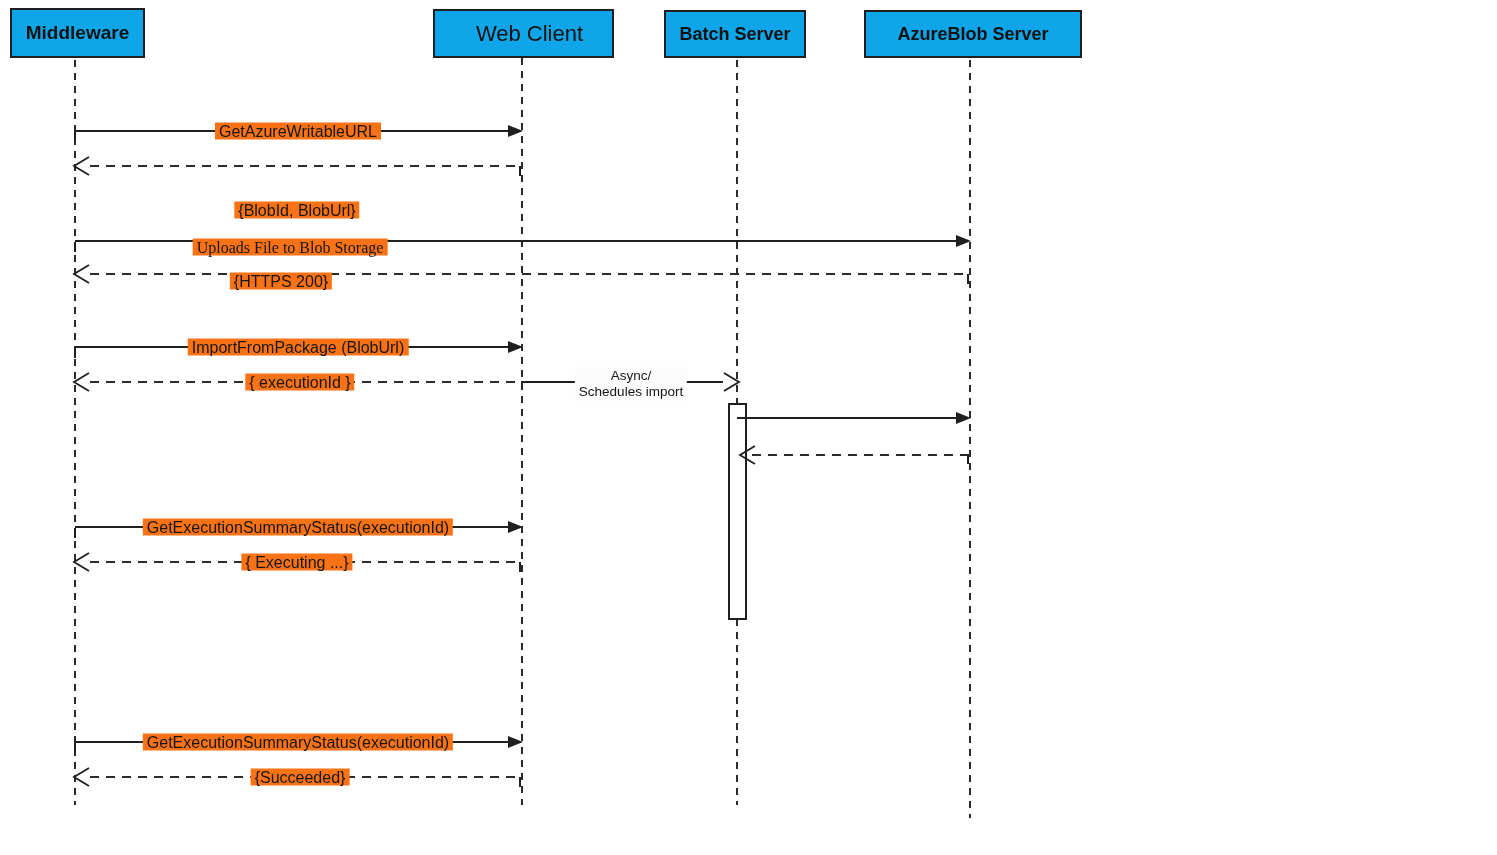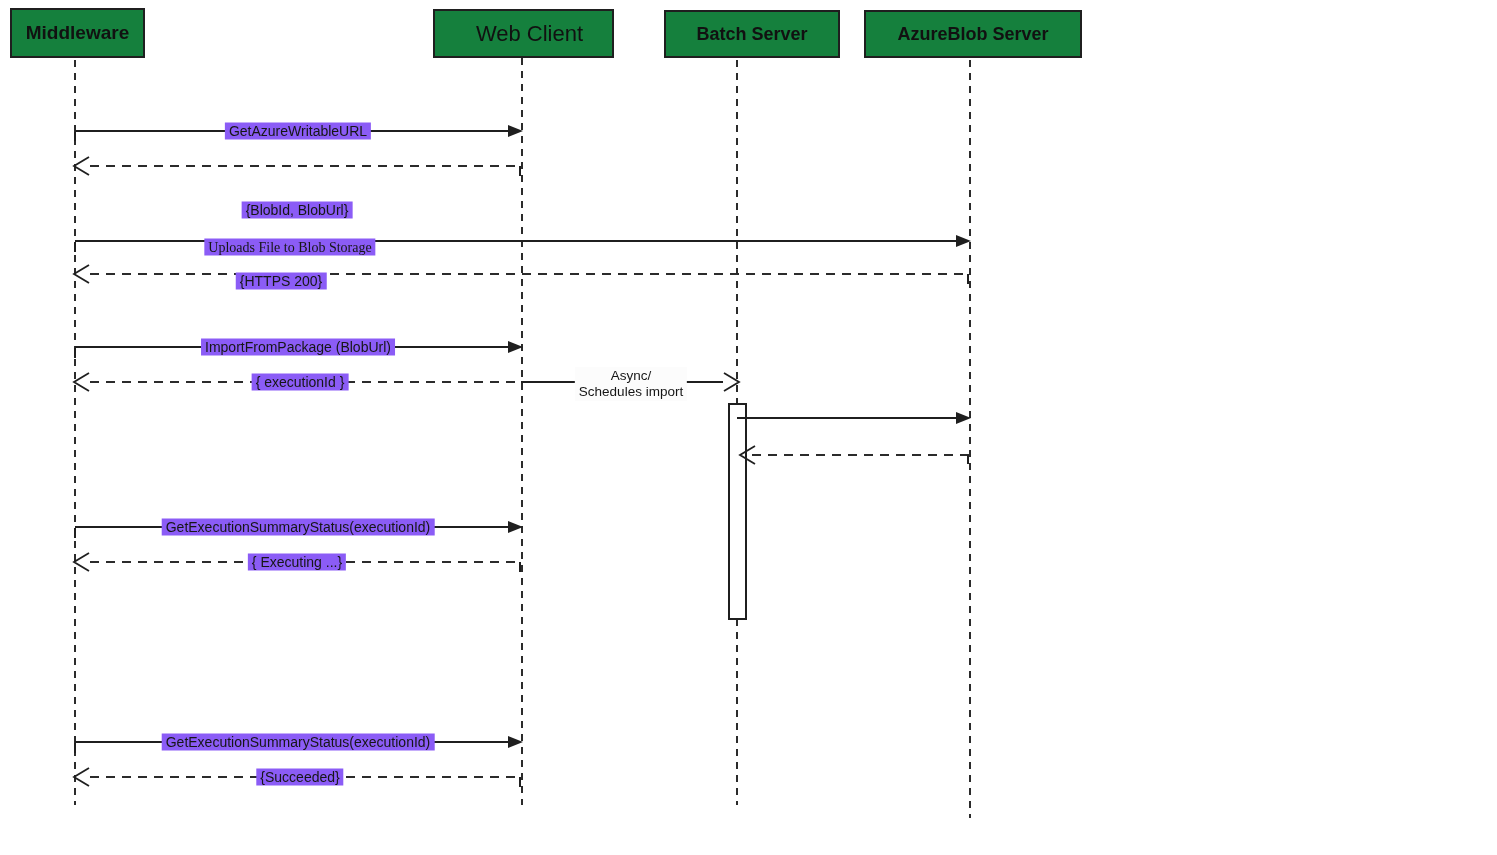--- a/index.html
+++ b/index.html
@@ -11,21 +11,21 @@
     width: 1497px;
     height: 855px;
     background: #ffffff;
     overflow: hidden;
   }
 
   
   .actor {
     position: absolute;
     border: 2px solid #1f1f1f;
-    background: #15803d;
+    background: #0ea5e9;
     display: flex;
     align-items: center;
     justify-content: center;
     white-space: nowrap;
   }
   .actor.bold { font-weight: bold; font-size: 19px; }
   .actor.regular { font-weight: 400; font-size: 22px; padding-left: 12px; }
   .actor.bold-sm { font-weight: bold; font-size: 18px; }
 
   
@@ -54,23 +54,23 @@
     border-bottom: 6px solid transparent;
     border-left: 15px solid #1f1f1f;
   }
 
   .arr { position: absolute; }
 
   
   .msg-label {
     position: absolute;
     transform: translate(-50%, -50%);
-    font-size: 14px;
+    font-size: 16px;
     line-height: 15px;
-    background: #8b5cf6;
+    background: #f97316;
     padding: 1px 4px;
     white-space: pre;
     color: #161616;
   }
   .msg-label.below {  }
   .msg-label.two-line {
     text-align: center;
     background: #fcfcfc;
     line-height: 16px;
     font-size: 13.5px;
@@ -194,20 +194,20 @@
       </svg>
     <div class="msg-label" style="left:300px; top:777px;">{Succeeded}</div>
   </div>
 
   <div class="actor bold" style="left:10px; top:8px; width:135px; height:50px;">
     <span>Middleware</span>
   </div>
   <div class="actor regular" style="left:433px; top:9px; width:181px; height:49px;">
     <span>Web Client</span>
   </div>
-  <div class="actor bold-sm" style="left:664px; top:10px; width:176px; height:48px;">
+  <div class="actor bold-sm" style="left:664px; top:10px; width:142px; height:48px;">
     <span>Batch Server</span>
   </div>
   <div class="actor bold-sm" style="left:864px; top:10px; width:218px; height:48px;">
     <span>AzureBlob Server</span>
   </div>
 
 </div>
 
 </body></html>

